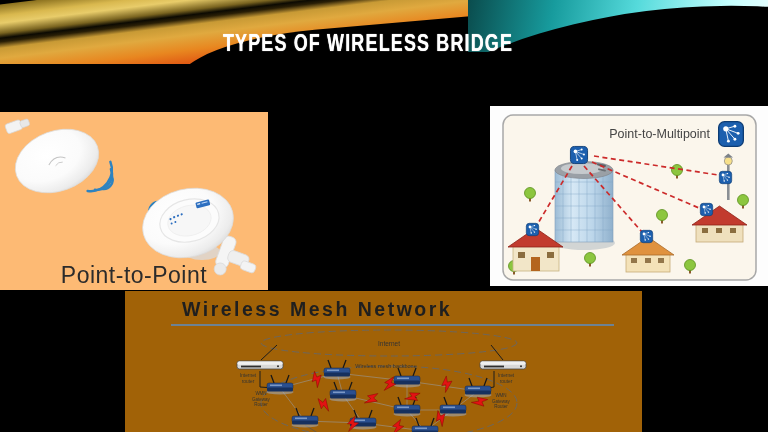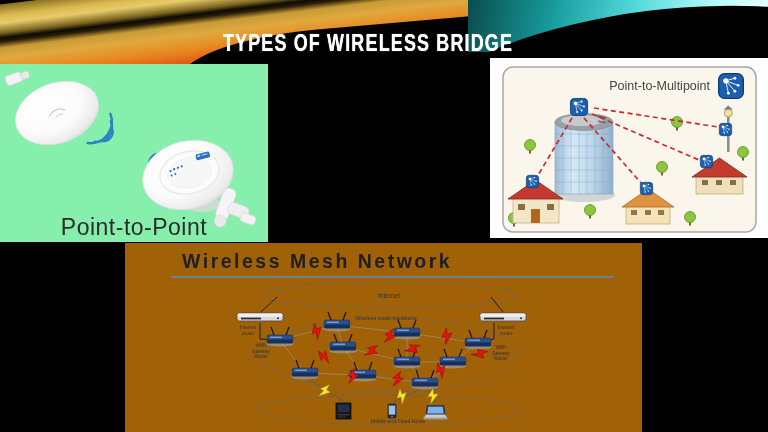--- a/index.html
+++ b/index.html
@@ -19,22 +19,22 @@
     background:radial-gradient(ellipse at 50% 45%, #36b355 0%, #1b7a31 40%, rgba(6,40,14,0) 72%);}
   .hdr-cyanwrap{position:absolute;right:0;top:0;width:300px;height:64px;overflow:hidden;}
   .hdr-cyanfill{position:absolute;right:0;top:0;width:300px;height:52px;
     background:linear-gradient(100deg,#0a4c4d 0%,#179b9d 28%,#55dadb 55%,#c6ffff 85%,#eaffff 100%);}
   .hdr-cyancut{position:absolute;left:-150px;top:7px;width:760px;height:420px;background:#000;
     border-radius:50%;transform:rotate(-4deg);}
   .slide-title{position:absolute;left:368px;top:30px;transform:translateX(-50%) scaleX(0.78);
     color:#fff;font-weight:700;font-size:23px;letter-spacing:1.5px;white-space:nowrap;z-index:3;
     text-shadow:0 0 1px #fff;}
   
-  .panel{position:absolute;z-index:2;}
-  .panel-p2p{left:0;top:64px;width:268px;height:178px;background:#86efac;}
+  .panel{position:absolute;z-index:2;margin-top:48px;}
+  .panel-p2p{left:0;top:64px;width:268px;height:178px;background:#fdba74;}
   .panel-p2mp{left:490px;top:58px;width:278px;height:180px;background:#fdfdfd;}
   .panel-mesh{left:125px;top:243px;width:517px;height:189px;background:#a16207;}
   .panel svg{display:block;}
 </style>
 </head>
 <body>
 
 <div class="slide">
 
   <div class="hdr">

